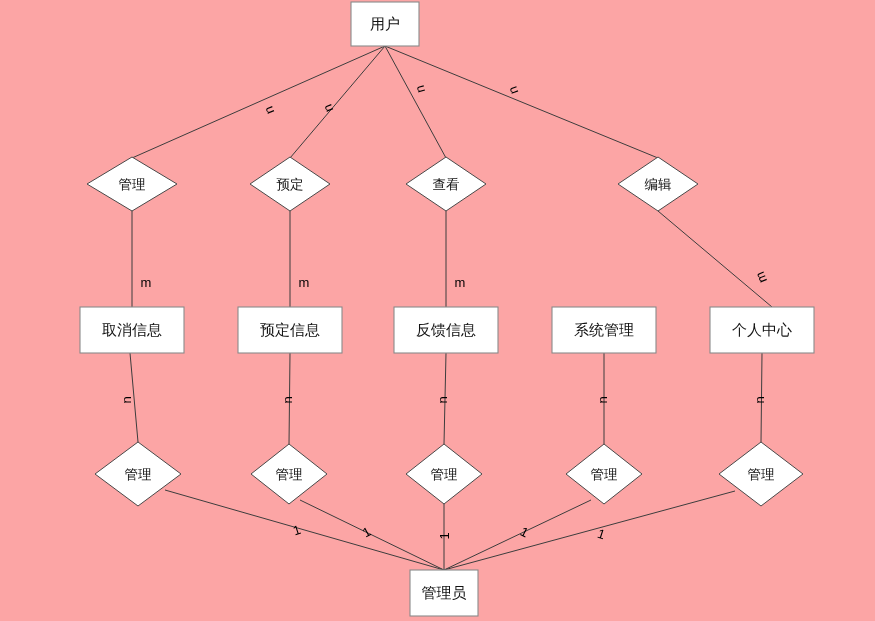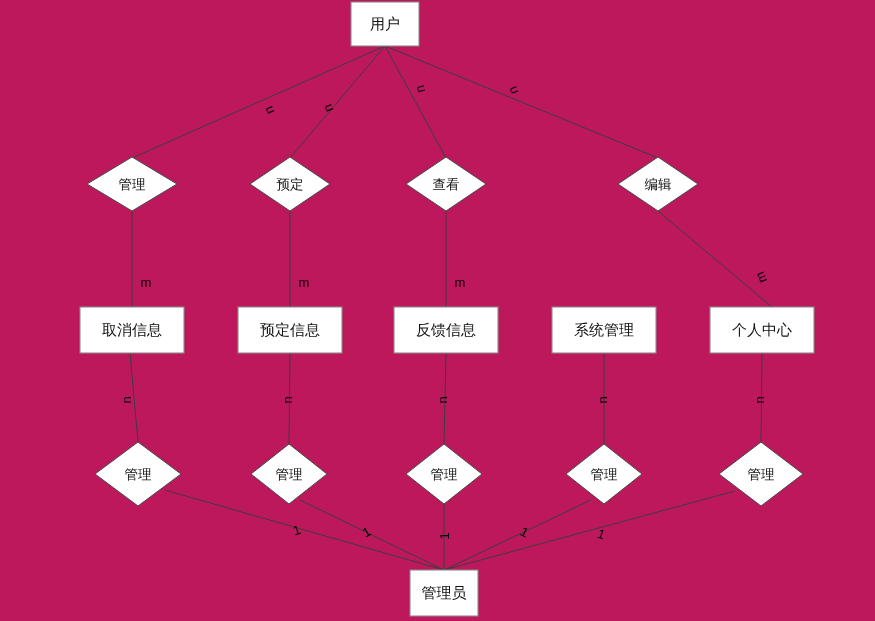--- a/index.html
+++ b/index.html
@@ -7,21 +7,21 @@
     padding: 0;
     background: #ffffff;
   }
   body {
     font-family: "Liberation Sans", "DejaVu Sans", sans-serif;
   }
   #canvas {
     position: relative;
     width: 875px;
     height: 621px;
-    background: #be185d;
+    background: #fca5a5;
     overflow: hidden;
   }
   svg#er {
     position: absolute;
     left: 0;
     top: 0;
     width: 875px;
     height: 621px;
   }
   .edge {

